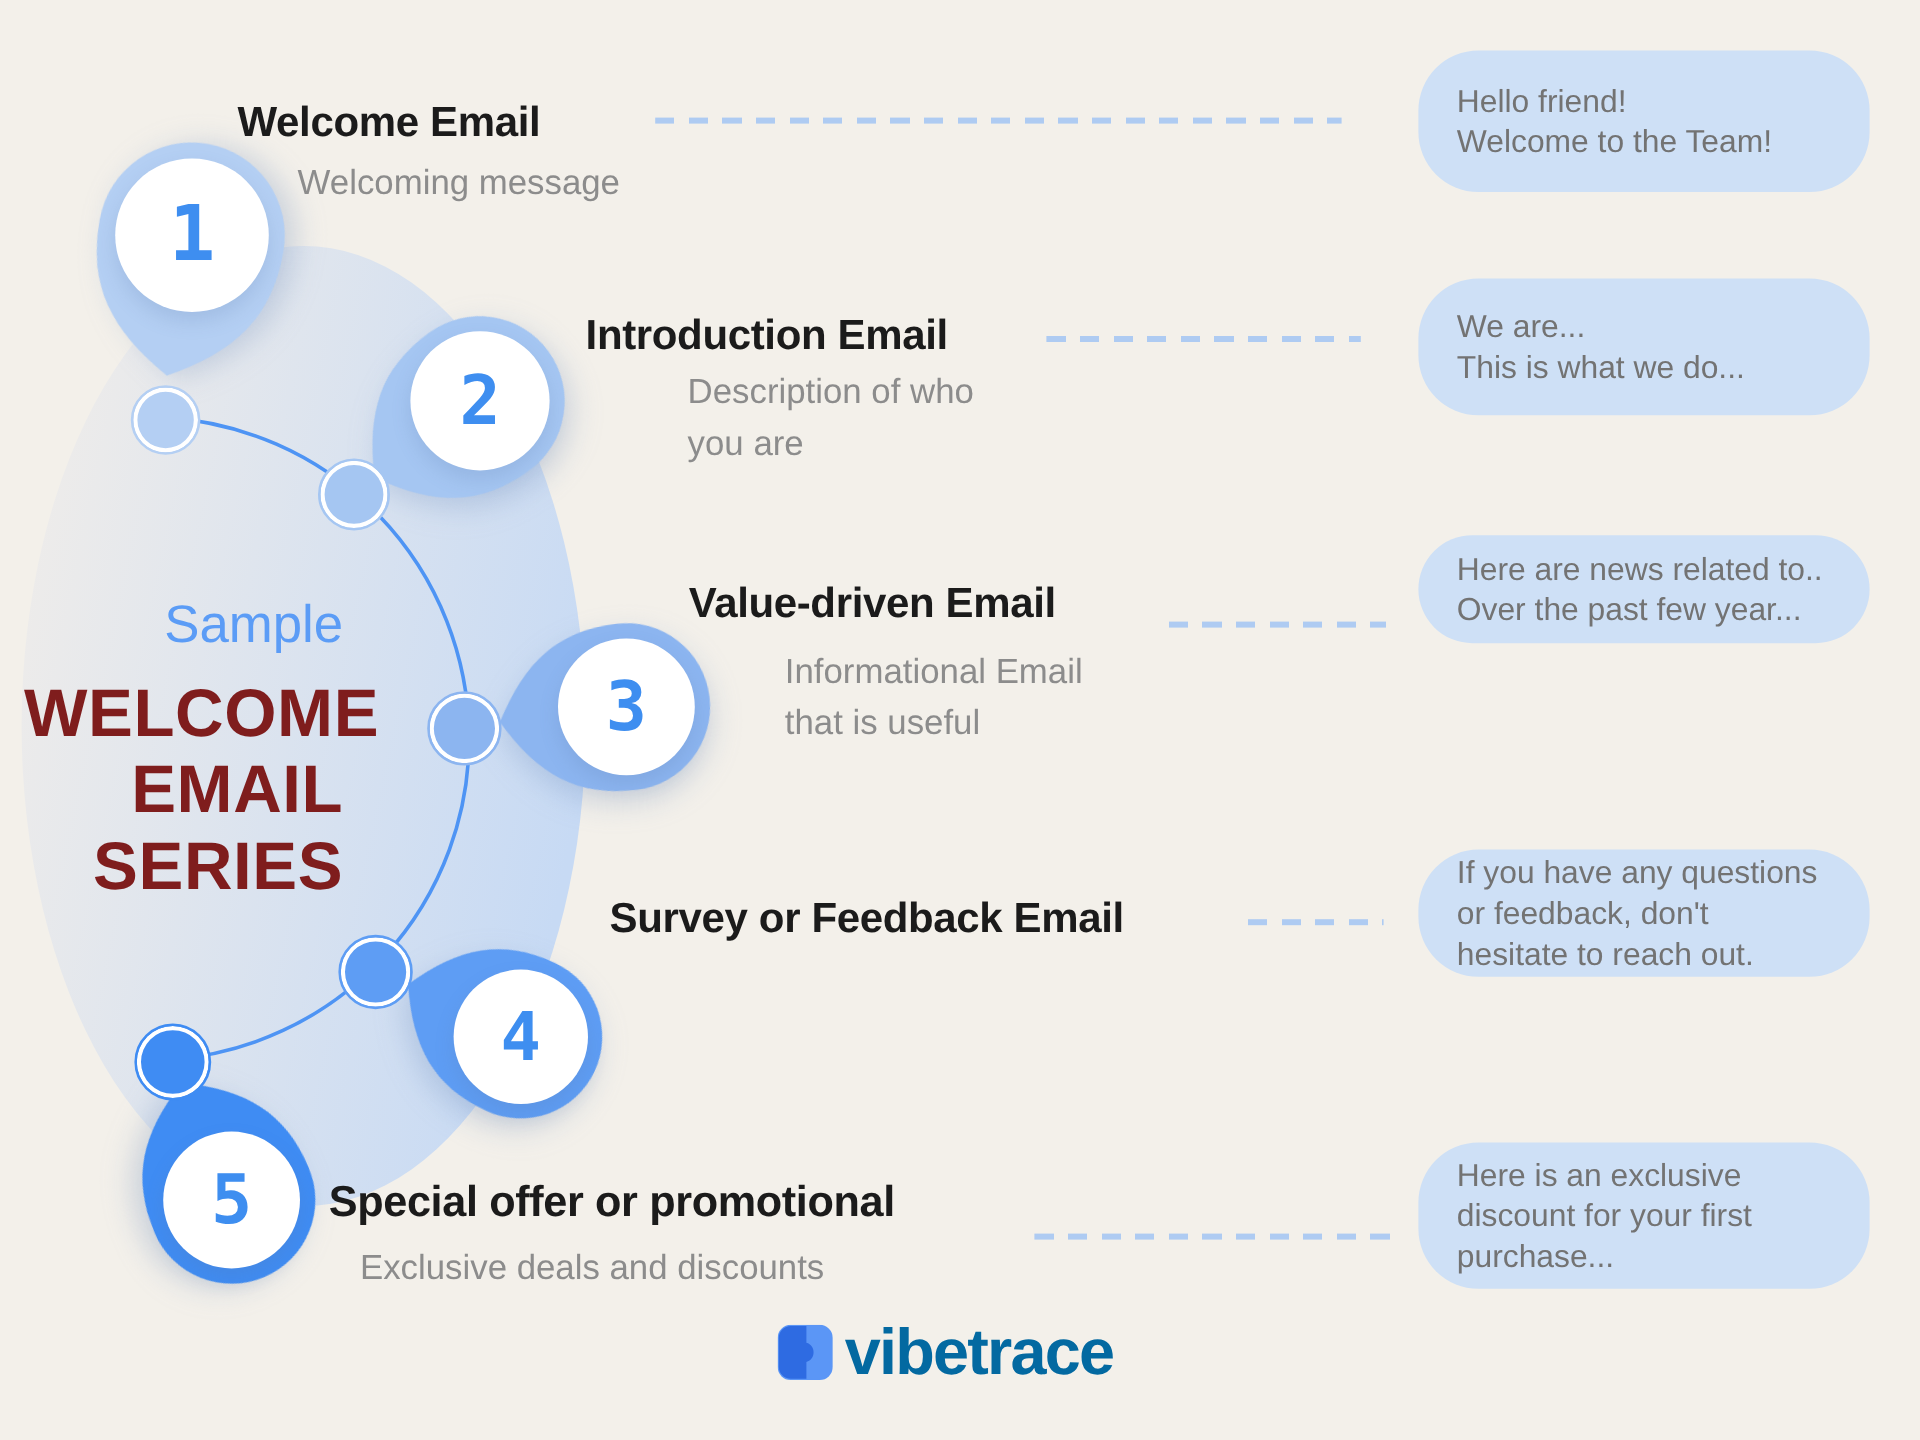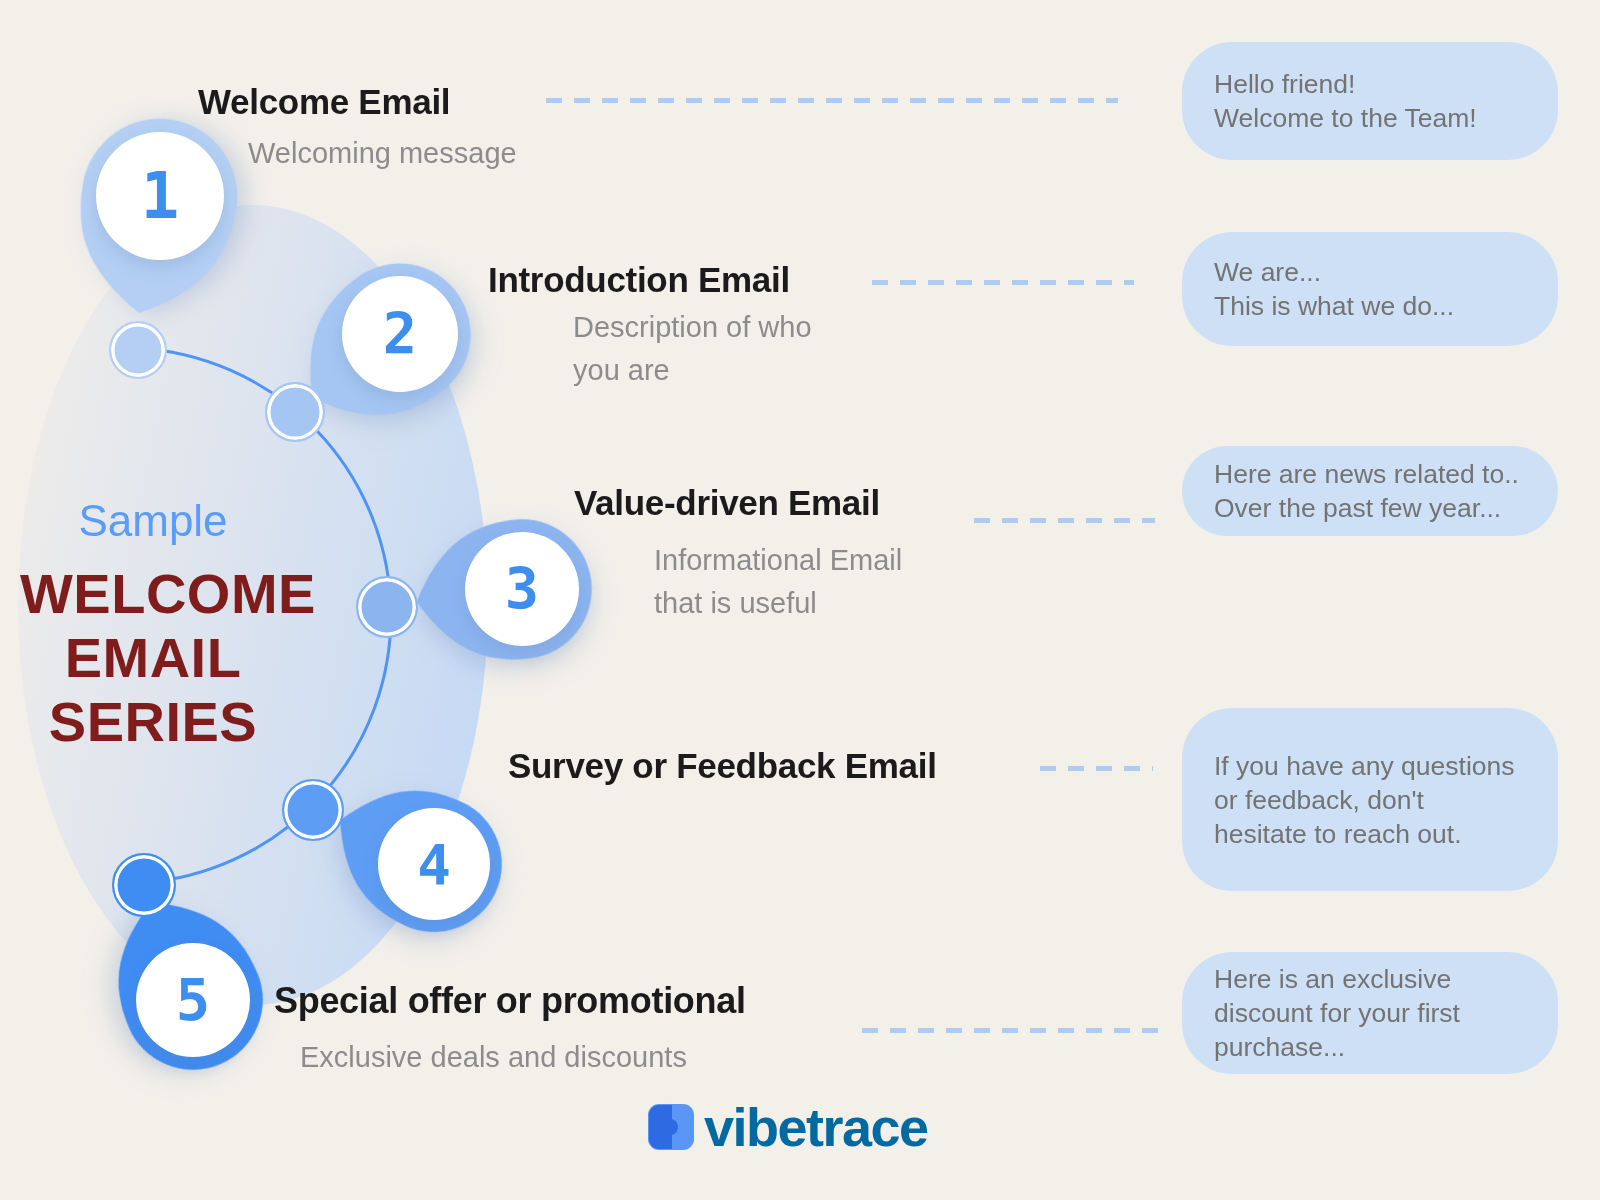--- a/index.html
+++ b/index.html
@@ -56,21 +56,21 @@
   .bubble{
     position:absolute;left:1182px;width:376px;
     background:#CEE0F6;border-radius:50px;
     display:flex;align-items:center;
     box-sizing:border-box;padding:8px 28px 8px 32px;
   }
   .bubble-text{
     color:#737373;font-size:26.5px;line-height:34px;white-space:pre-line;
   }
   
-  .side-title{position:absolute;left:20px;top:496px;width:266px;text-align:center;}
+  .side-title{position:absolute;left:20px;top:496px;width:266px;text-align:right;}
   .side-eyebrow{color:#5B9CF6;font-size:44px;font-weight:500;margin-bottom:16px;}
   .side-line{color:#7f1d1d;font-size:56px;font-weight:800;line-height:64px;letter-spacing:0.5px;}
   
   .logo{position:absolute;left:648px;top:1096px;display:flex;align-items:center;gap:10px;}
   .logo-word{font-size:54px;font-weight:700;color:#0369a1;letter-spacing:-1.5px;}
 </style>
 </head>
 <body>
 
 <div class="canvas">
@@ -146,21 +146,21 @@
 Welcome to the Team!</div>
   </div>
   <div class="bubble" style="top:232px;height:114px;">
     <div class="bubble-text">We are...
 This is what we do...</div>
   </div>
   <div class="bubble" style="top:446px;height:90px;">
     <div class="bubble-text">Here are news related to..
 Over the past few year...</div>
   </div>
-  <div class="bubble" style="top:708px;height:183px;">
+  <div class="bubble" style="top:708px;height:106px;">
     <div class="bubble-text">If you have any questions
 or feedback, don't
 hesitate to reach out.</div>
   </div>
   <div class="bubble" style="top:952px;height:122px;">
     <div class="bubble-text">Here is an exclusive
 discount for your first
 purchase...</div>
   </div>
 

